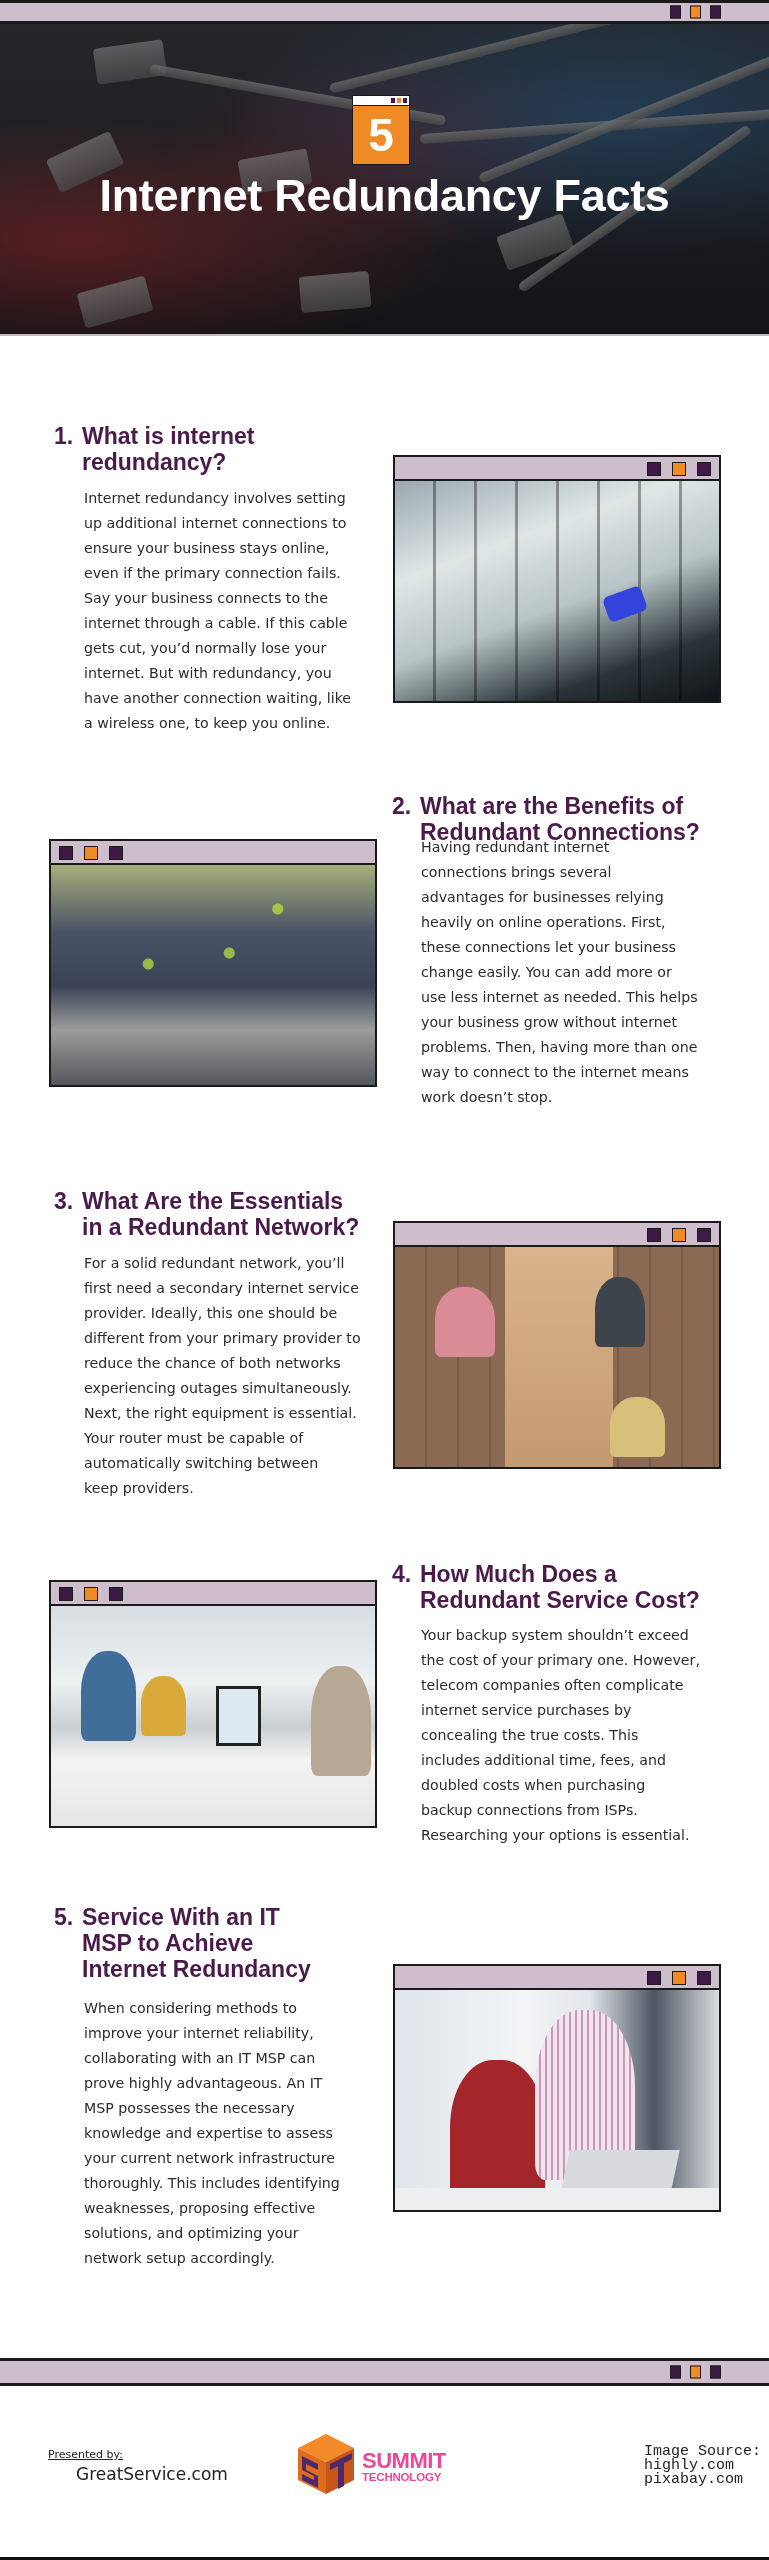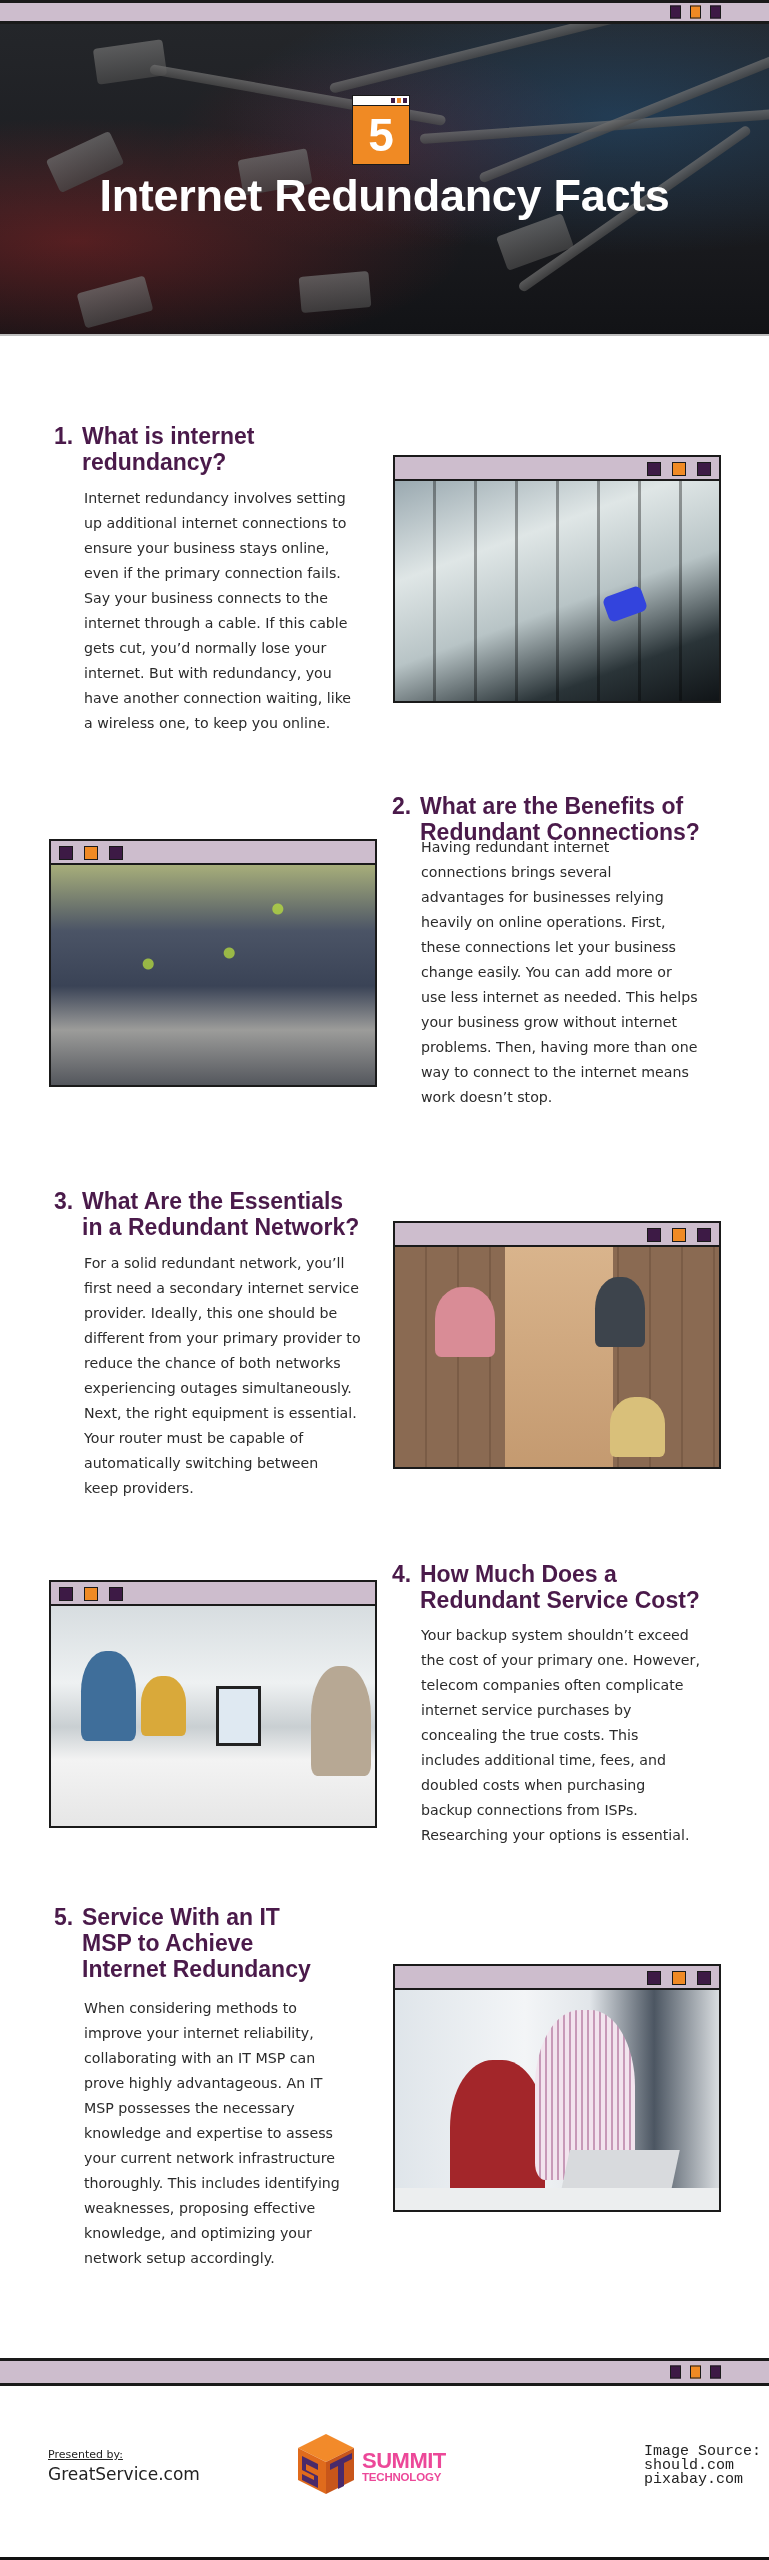--- a/index.html
+++ b/index.html
@@ -52,21 +52,21 @@
       repeating-linear-gradient(90deg, #8a6a52 0 30px, #7a5c46 30px 32px),
       #8a6a52; }
   .photo3 .table { position: absolute; left: 110px; top: 0; width: 108px; height: 100%; background: linear-gradient(180deg,#d9b48c,#c49a70); }
   .photo4 { background: linear-gradient(180deg, #d7dde0 0%, #eef1f2 35%, #c9cfd2 55%, #f3f3f3 70%, #e6e6e6 100%); }
   .photo5 { background: linear-gradient(90deg, #dfe5ea 0%, #f3f5f7 40%, #e2e6ea 60%, #4c5662 80%, #d9dde0 100%); }
   .person { position: absolute; border-radius: 45% 45% 10% 10%; }
 
   
   .footer-left { position: absolute; left: 48px; top: 2448px; }
   .footer-left .small { font-family: "DejaVu Sans", sans-serif; font-size: 11px; color: #222; text-decoration: underline; }
-  .footer-left .big { font-family: "DejaVu Sans", sans-serif; font-size: 17px; color: #222; margin-top: 3px; }
+  .footer-left .big { font-family: "DejaVu Sans", sans-serif; font-size: 17px; color: #222; margin-top: 3px; margin-left: 28px; }
   .logo { position: absolute; left: 296px; top: 2432px; width: 170px; height: 64px; }
   .logo-text { position: absolute; left: 66px; top: 18px; color: #ec4899; font-family: "Liberation Sans", sans-serif; font-weight: bold; line-height: 1; }
   .logo-text .l1 { font-size: 22px; letter-spacing: -0.5px; }
   .logo-text .l2 { font-size: 11.5px; letter-spacing: -0.2px; }
   .footer-right { position: absolute; left: 644px; top: 2445px; font-family: Liberation Mono, monospace; font-size: 15px; line-height: 14px; color: #222; }
   .bottom-rule { position: absolute; left: 0; top: 2557px; width: 769px; height: 3px; background: #111; }
 </style>
 </head>
 <body>
 
@@ -235,21 +235,21 @@
 <div class="body-text" style="left:84px; top:1996px;">
   <div>When considering methods to</div>
   <div>improve your internet reliability,</div>
   <div>collaborating with an IT MSP can</div>
   <div>prove highly advantageous. An IT</div>
   <div>MSP possesses the necessary</div>
   <div>knowledge and expertise to assess</div>
   <div>your current network infrastructure</div>
   <div>thoroughly. This includes identifying</div>
   <div>weaknesses, proposing effective</div>
-  <div>knowledge, and optimizing your</div>
+  <div>solutions, and optimizing your</div>
   <div>network setup accordingly.</div>
 </div>
 <div class="frame" style="left:393px; top:1964px;">
   <div class="fbar">
     <div class="dots right">
       <span class="sq"></span>
       <span class="sq orange"></span>
       <span class="sq"></span>
     </div>
   </div>
@@ -283,17 +283,17 @@
     <path d="M34,32 L56,21 L56,27 L48,31 L48,54 L42,57 L42,34 L34,38 Z" fill="#4a2a6a"></path>
   </svg>
   <div class="logo-text">
     <div class="l1">SUMMIT</div>
     <div class="l2">TECHNOLOGY</div>
   </div>
 </div>
 
 <div class="footer-right">
   <div>Image Source:</div>
-  <div>should.com</div>
+  <div>highly.com</div>
   <div>pixabay.com</div>
 </div>
 
 <div class="bottom-rule"></div>
 
 </body></html>

